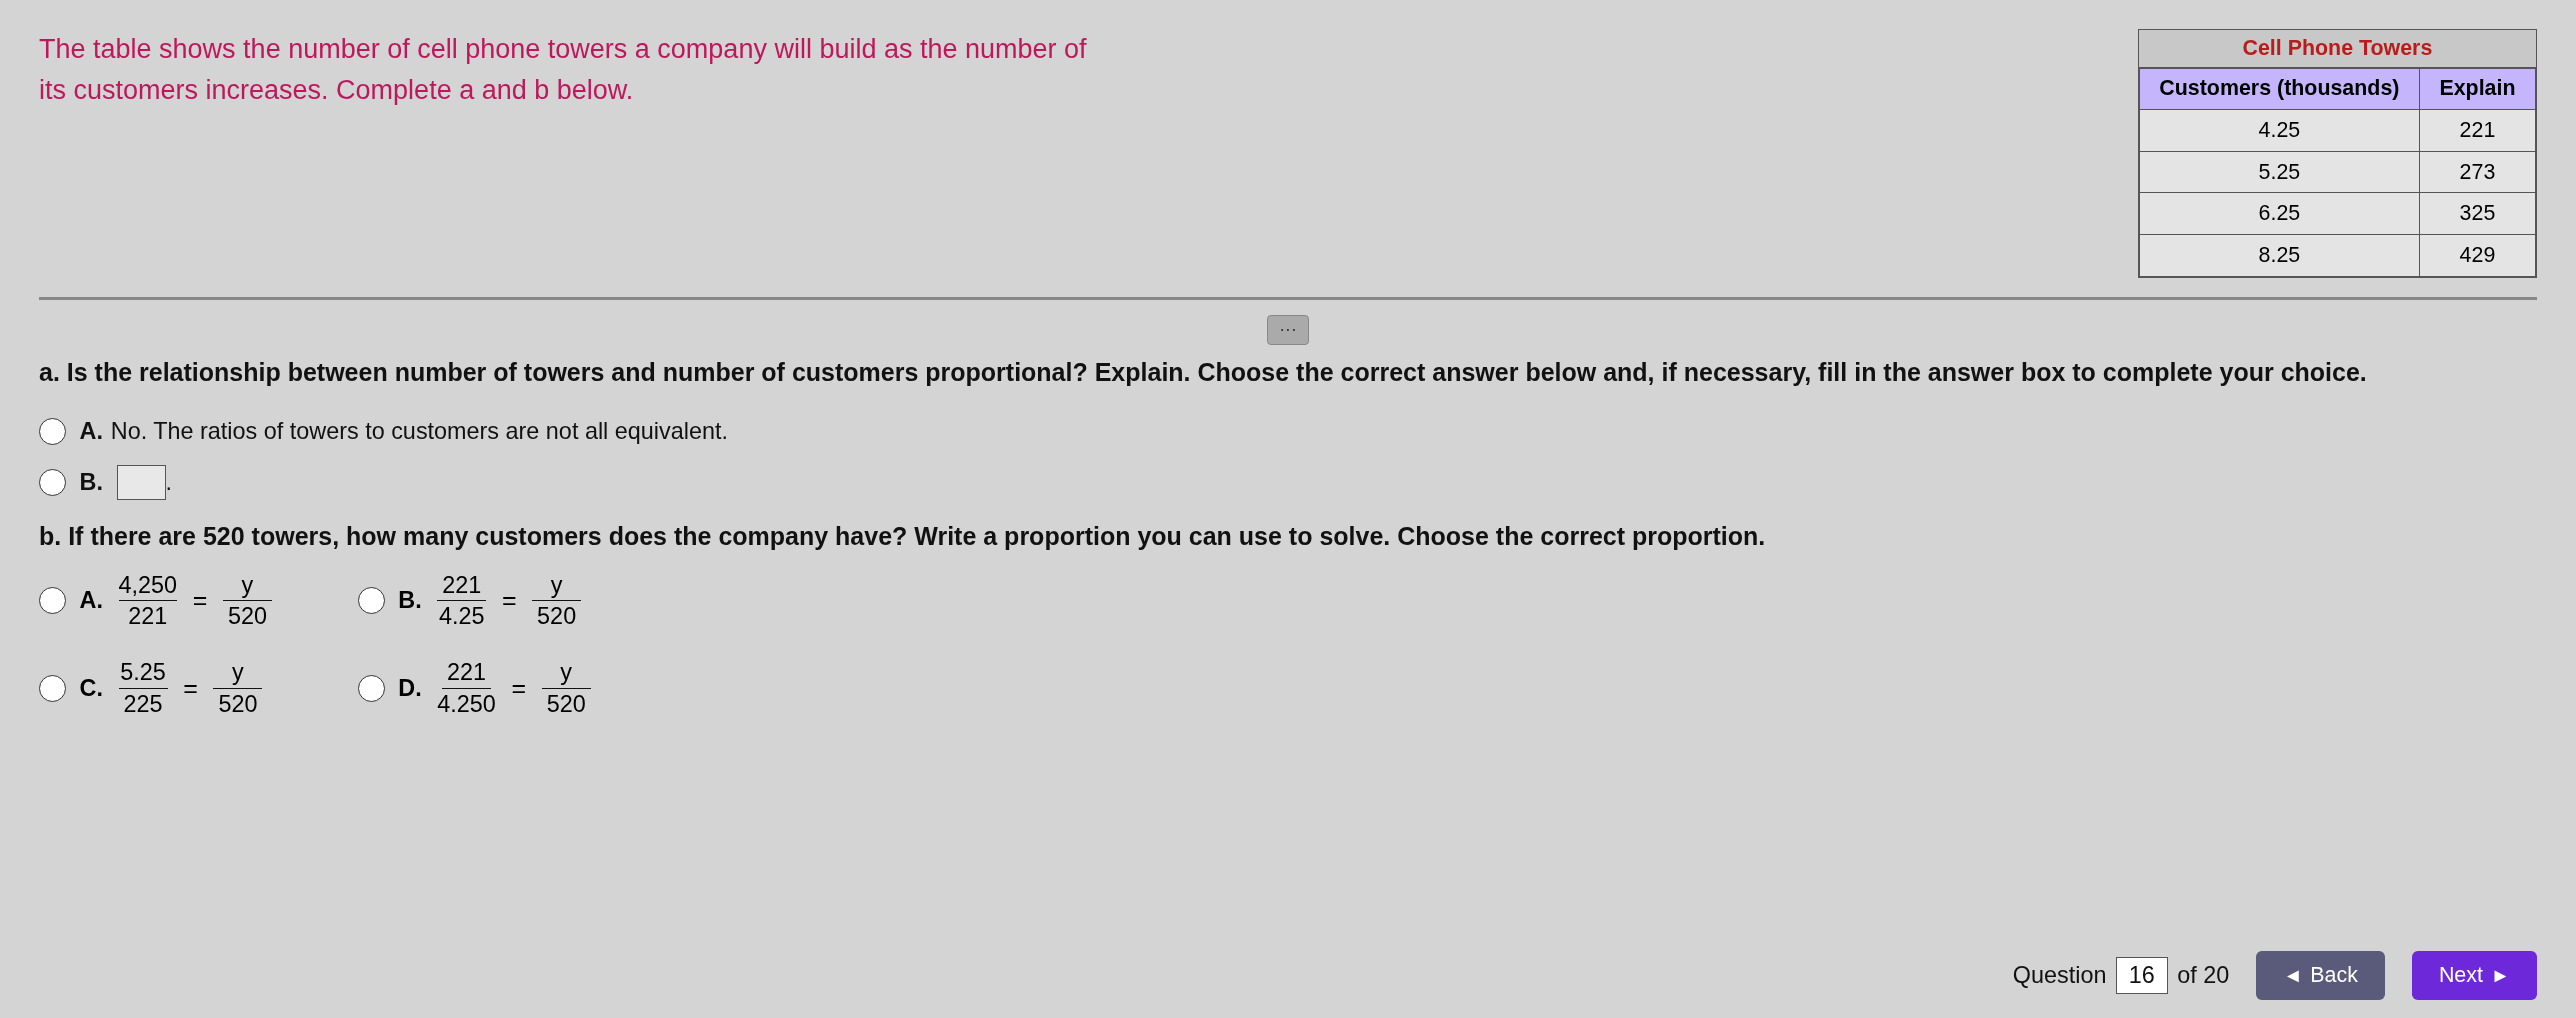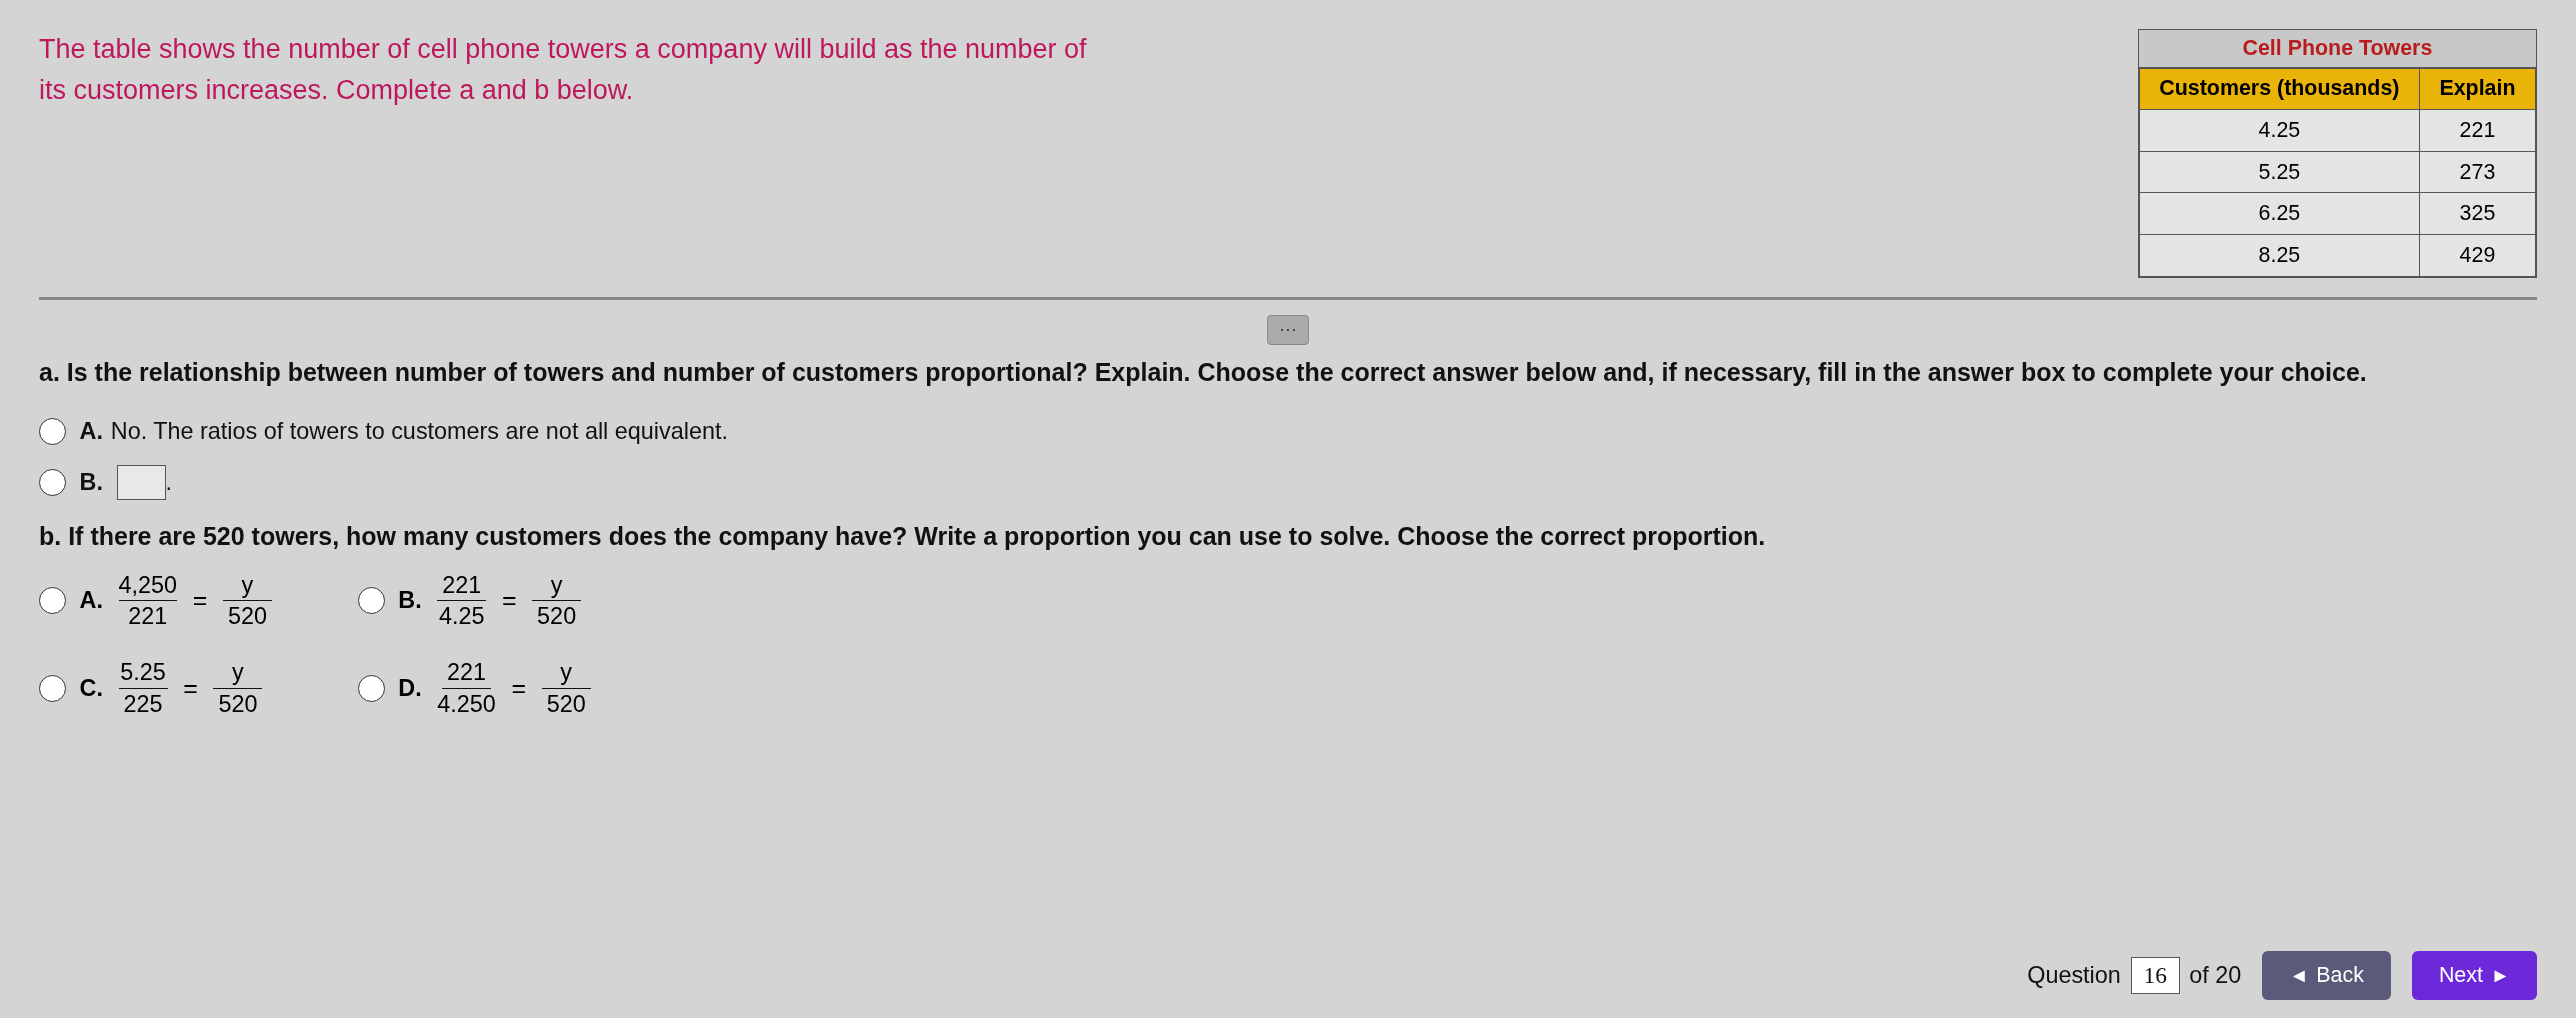--- a/index.html
+++ b/index.html
@@ -44,21 +44,21 @@
       background: #c8c8c8;
       border-bottom: 1.9px solid #555;
       padding: 5.8px;
       color: #b91c1c;
     }
     .cell-table {
       width: 100%;
       border-collapse: collapse;
     }
     .cell-table th {
-      background: #eab308;
+      background: #c4b5fd;
       border: 1px solid #555;
       padding: 7.8px 19.5px;
       font-size: 21.4px;
       font-weight: bold;
       text-align: center;
     }
     .cell-table td {
       border: 1px solid #555;
       padding: 7.8px 19.5px;
       font-size: 21.4px;
@@ -169,38 +169,37 @@
     }
     .bottom-bar {
       position: absolute;
       bottom: 19.5px;
       left: 0;
       right: 0;
       display: flex;
       align-items: center;
       justify-content: flex-end;
       padding: 0 39px;
-      gap: 21px;
+      gap: 27px;
       margin-left: 39px;
     }
     .question-nav {
       display: flex;
       align-items: center;
       font-size: 23.4px;
       color: #111;
       gap: 9.7px;
     }
     .question-num-box {
       border: 1.9px solid #555;
       background: white;
       padding: 3.9px 11.7px;
       font-size: 23.4px;
       min-width: 49px;
       text-align: right;
-      font-family: Liberation Serif, serif;
     }
     .nav-btn {
       background: #5a5a7a;
       color: white;
       border: none;
       padding: 11.7px 27px;
       font-size: 21.4px;
       border-radius: 5.8px;
       cursor: pointer;
       display: flex;

